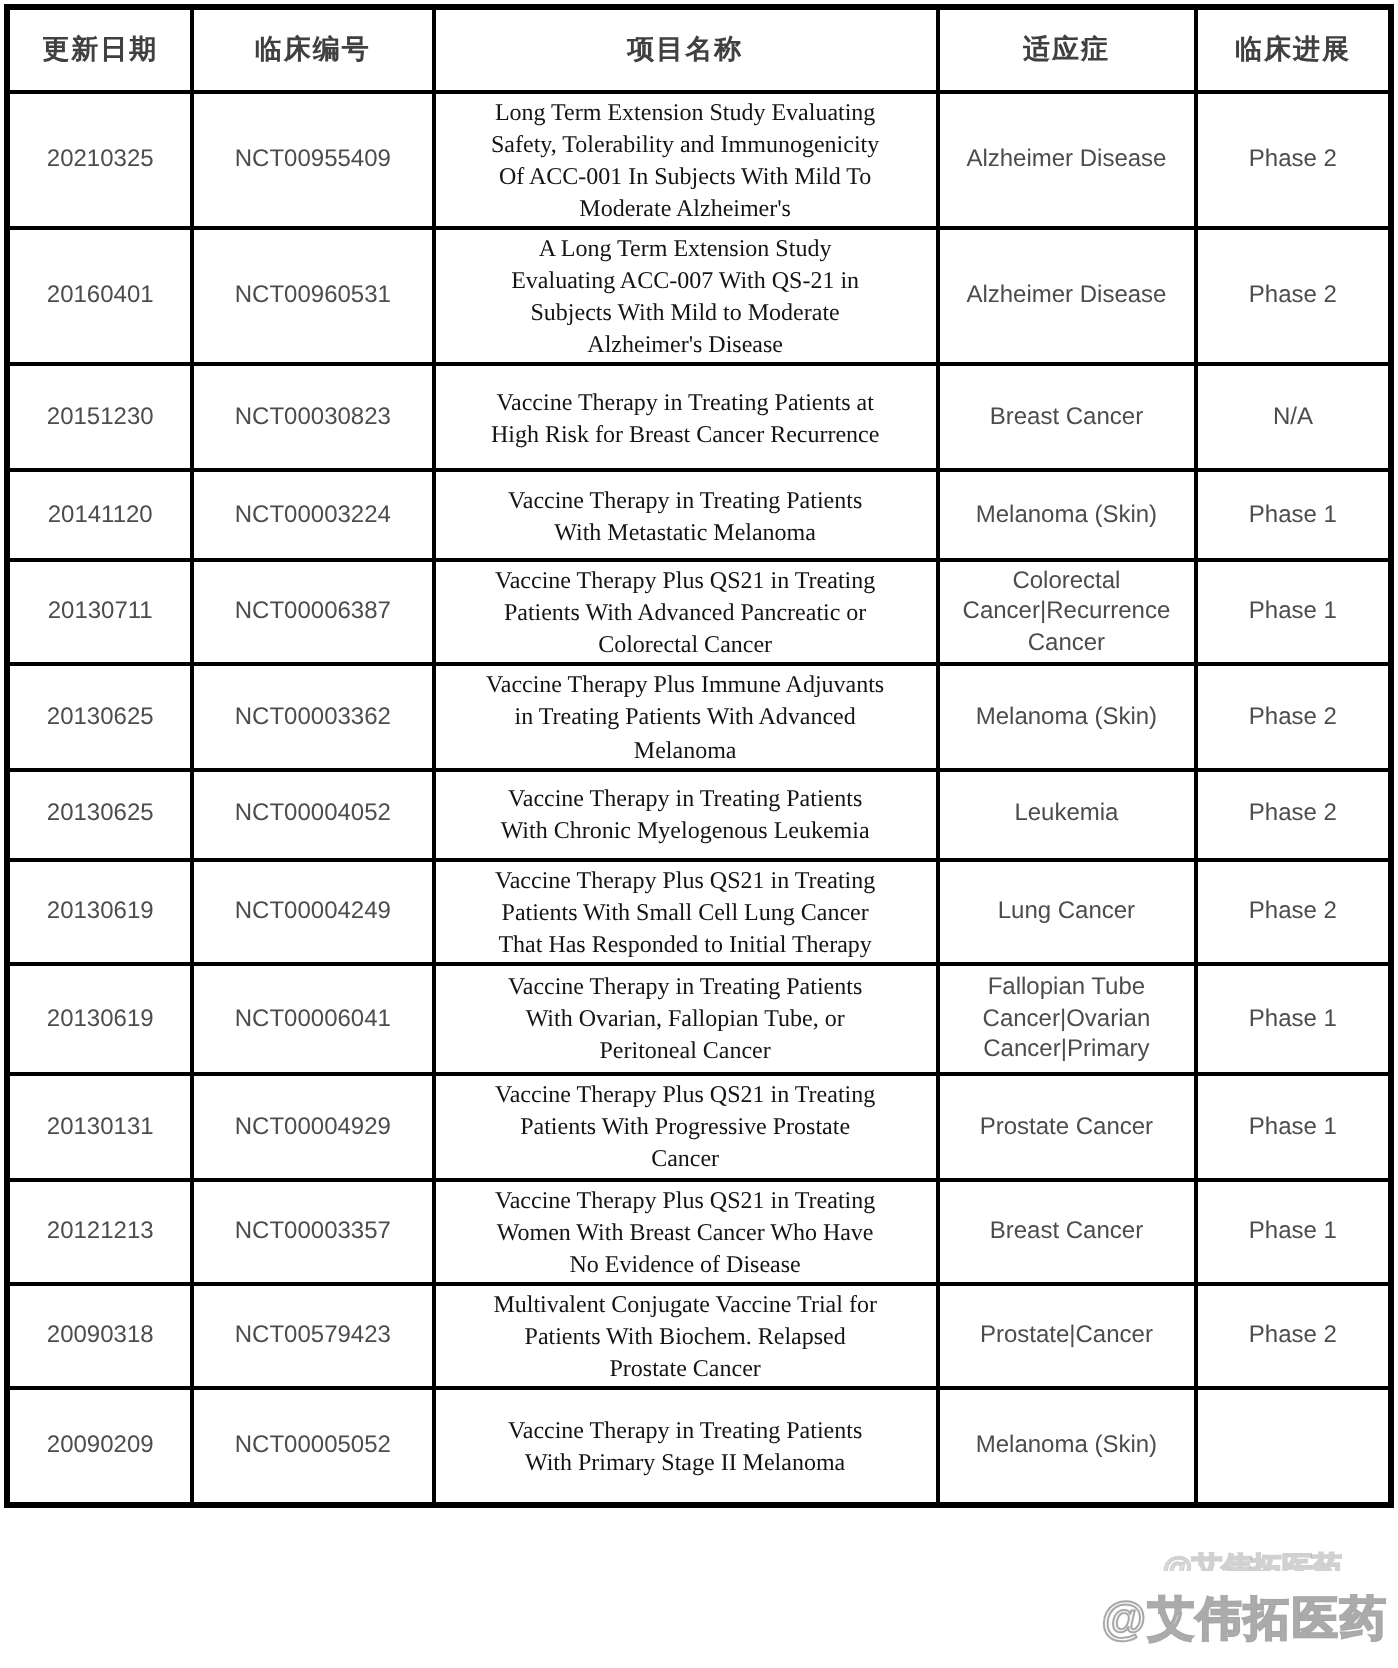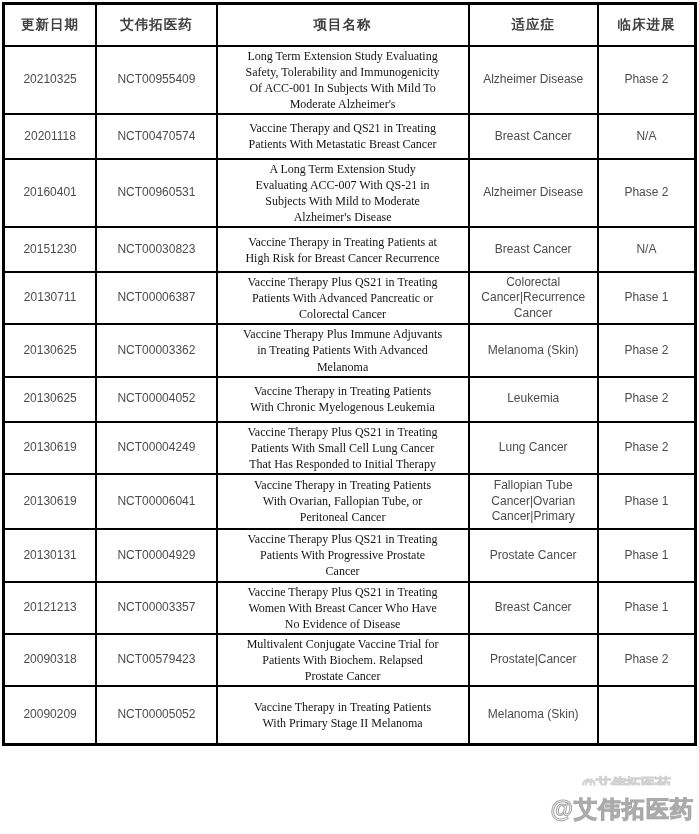--- a/index.html
+++ b/index.html
@@ -106,56 +106,56 @@
   <colgroup>
     <col class="c-date">
       <col class="c-nct">
       <col class="c-title">
       <col class="c-ind">
       <col class="c-phase">
   </colgroup>
   <thead>
     <tr>
       <th>更新日期</th>
-      <th>艾伟拓医药</th>
+      <th>临床编号</th>
       <th>项目名称</th>
       <th>适应症</th>
       <th>临床进展</th>
     </tr>
   </thead>
   <tbody>
       <tr>
     <td class="cell-date">20210325</td>
     <td class="cell-nct">NCT00955409</td>
     <td class="cell-title">Long Term Extension Study Evaluating Safety, Tolerability and Immunogenicity Of ACC-001 In Subjects With Mild To Moderate Alzheimer's</td>
     <td class="cell-ind">Alzheimer Disease</td>
     <td class="cell-phase">Phase 2</td>
   </tr>
       <tr>
-    <td class="cell-date">20201118</td>
-    <td class="cell-nct">NCT00470574</td>
-    <td class="cell-title">Vaccine Therapy and QS21 in Treating Patients With Metastatic Breast Cancer</td>
-    <td class="cell-ind">Breast Cancer</td>
-    <td class="cell-phase">N/A</td>
-  </tr>
-      <tr>
     <td class="cell-date">20160401</td>
     <td class="cell-nct">NCT00960531</td>
     <td class="cell-title">A Long Term Extension Study Evaluating ACC-007 With QS-21 in Subjects With Mild to Moderate Alzheimer's Disease</td>
     <td class="cell-ind">Alzheimer Disease</td>
     <td class="cell-phase">Phase 2</td>
   </tr>
       <tr>
     <td class="cell-date">20151230</td>
     <td class="cell-nct">NCT00030823</td>
     <td class="cell-title">Vaccine Therapy in Treating Patients at High Risk for Breast Cancer Recurrence</td>
     <td class="cell-ind">Breast Cancer</td>
     <td class="cell-phase">N/A</td>
   </tr>
       <tr>
+    <td class="cell-date">20141120</td>
+    <td class="cell-nct">NCT00003224</td>
+    <td class="cell-title">Vaccine Therapy in Treating Patients With Metastatic Melanoma</td>
+    <td class="cell-ind">Melanoma (Skin)</td>
+    <td class="cell-phase">Phase 1</td>
+  </tr>
+      <tr>
     <td class="cell-date">20130711</td>
     <td class="cell-nct">NCT00006387</td>
     <td class="cell-title">Vaccine Therapy Plus QS21 in Treating Patients With Advanced Pancreatic or Colorectal Cancer</td>
     <td class="cell-ind">Colorectal Cancer|Recurrence Cancer</td>
     <td class="cell-phase">Phase 1</td>
   </tr>
       <tr>
     <td class="cell-date">20130625</td>
     <td class="cell-nct">NCT00003362</td>
     <td class="cell-title">Vaccine Therapy Plus Immune Adjuvants in Treating Patients With Advanced Melanoma</td>

